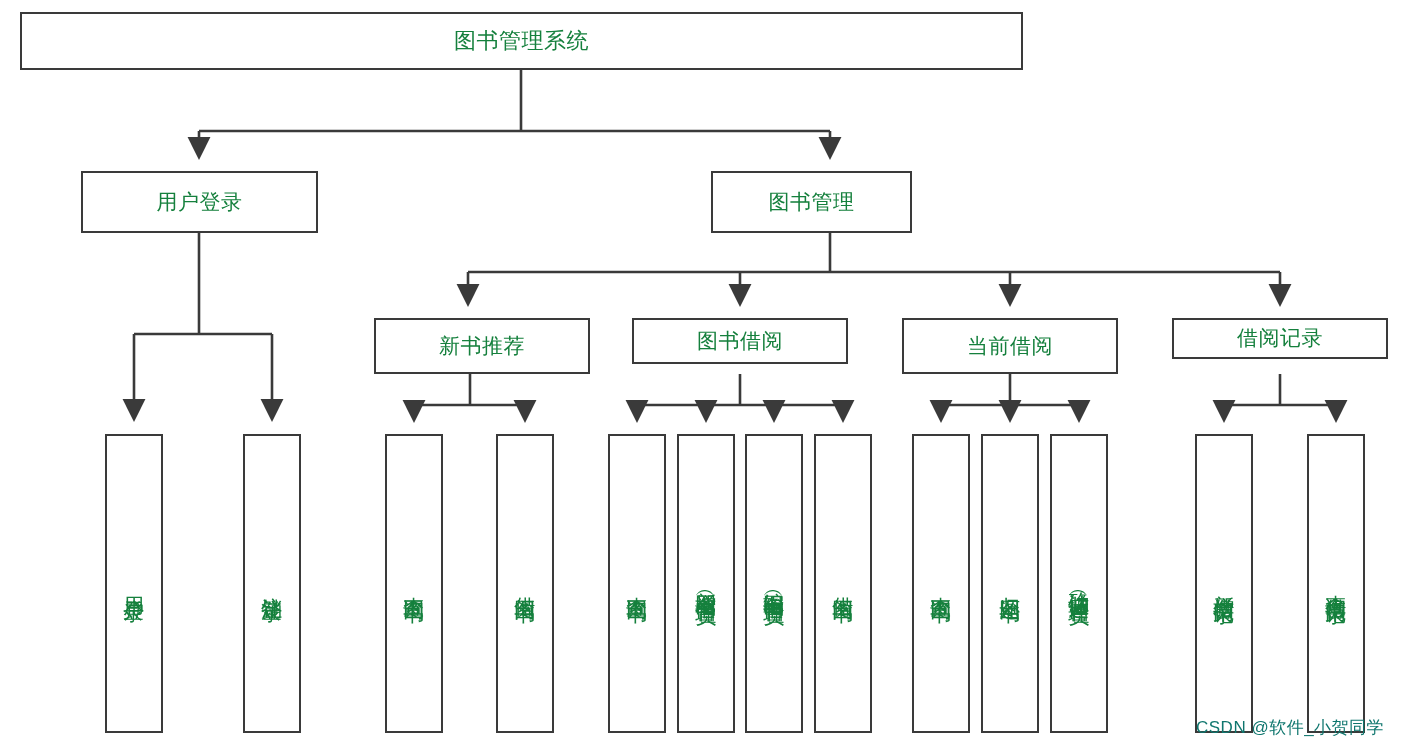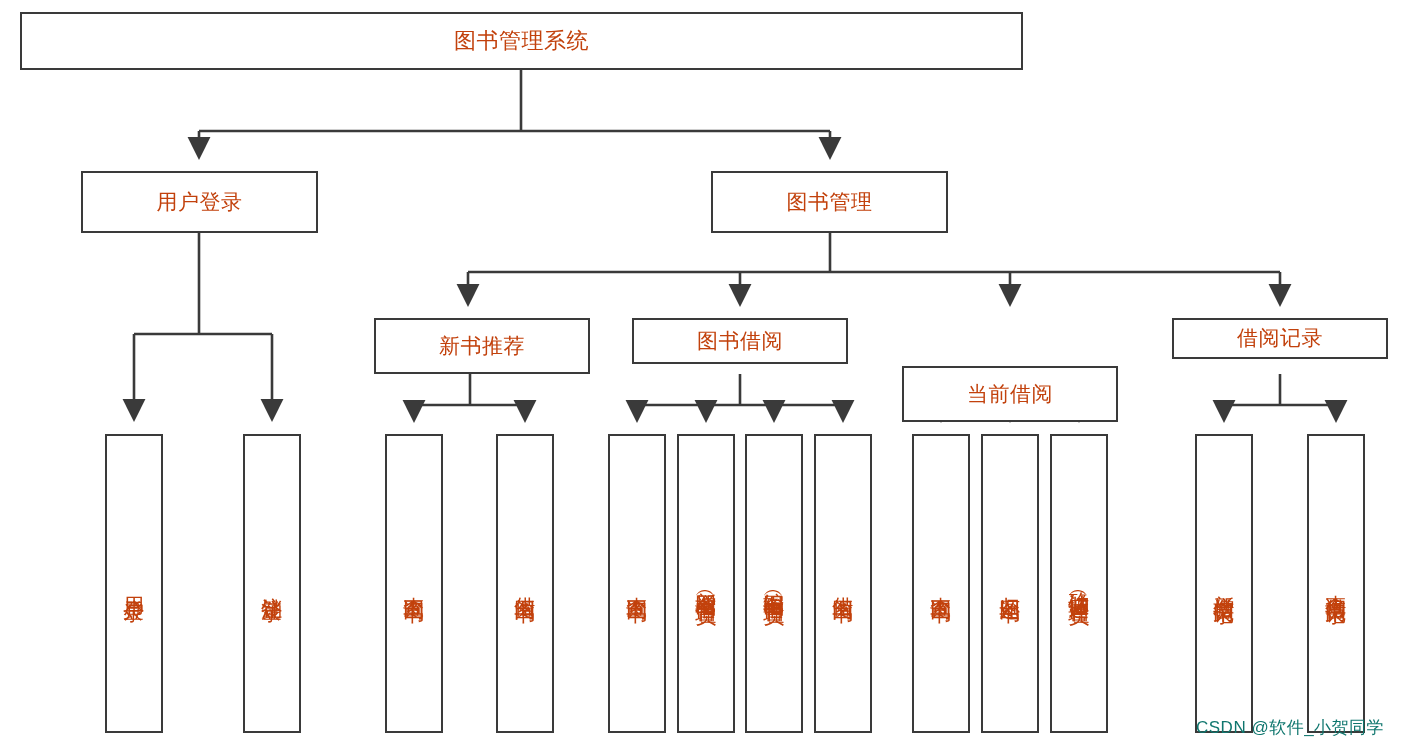--- a/index.html
+++ b/index.html
@@ -27,21 +27,21 @@
     pointer-events: none;
   }
   .node {
     position: absolute;
     box-sizing: border-box;
     border: 2px solid #3a3a3a;
     background: #ffffff;
     display: flex;
     align-items: center;
     justify-content: center;
-    color: #c2410c;
+    color: #15803d;
   }
   .node .lbl {
     font-size: 21px;
     line-height: 1.25;
     letter-spacing: 0.5px;
     white-space: nowrap;
   }
   .node.leaf {
     align-items: center;
     justify-content: center;
@@ -119,31 +119,31 @@
     </g>
   </svg>
 
   <div class="node root" style="left:20px; top:12px; width:1003px; height:58px;">
     <span class="lbl">图书管理系统</span>
   </div>
 
   <div class="node" style="left:81px; top:171px; width:237px; height:62px;">
     <span class="lbl">用户登录</span>
   </div>
-  <div class="node" style="left:711px; top:171px; width:237px; height:62px;">
+  <div class="node" style="left:711px; top:171px; width:201px; height:62px;">
     <span class="lbl">图书管理</span>
   </div>
 
   <div class="node" style="left:374px; top:318px; width:216px; height:56px;">
     <span class="lbl">新书推荐</span>
   </div>
   <div class="node" style="left:632px; top:318px; width:216px; height:46px;">
     <span class="lbl">图书借阅</span>
   </div>
-  <div class="node" style="left:902px; top:318px; width:216px; height:56px;margin-top:48px;">
+  <div class="node" style="left:902px; top:318px; width:216px; height:56px;">
     <span class="lbl">当前借阅</span>
   </div>
   <div class="node" style="left:1172px; top:318px; width:216px; height:41px;">
     <span class="lbl">借阅记录</span>
   </div>
 
   <div class="node leaf" style="left:105px; top:434px; width:58px; height:299px;">
     <span class="lbl">用户登录</span>
   </div>
   <div class="node leaf" style="left:243px; top:434px; width:58px; height:299px;">

